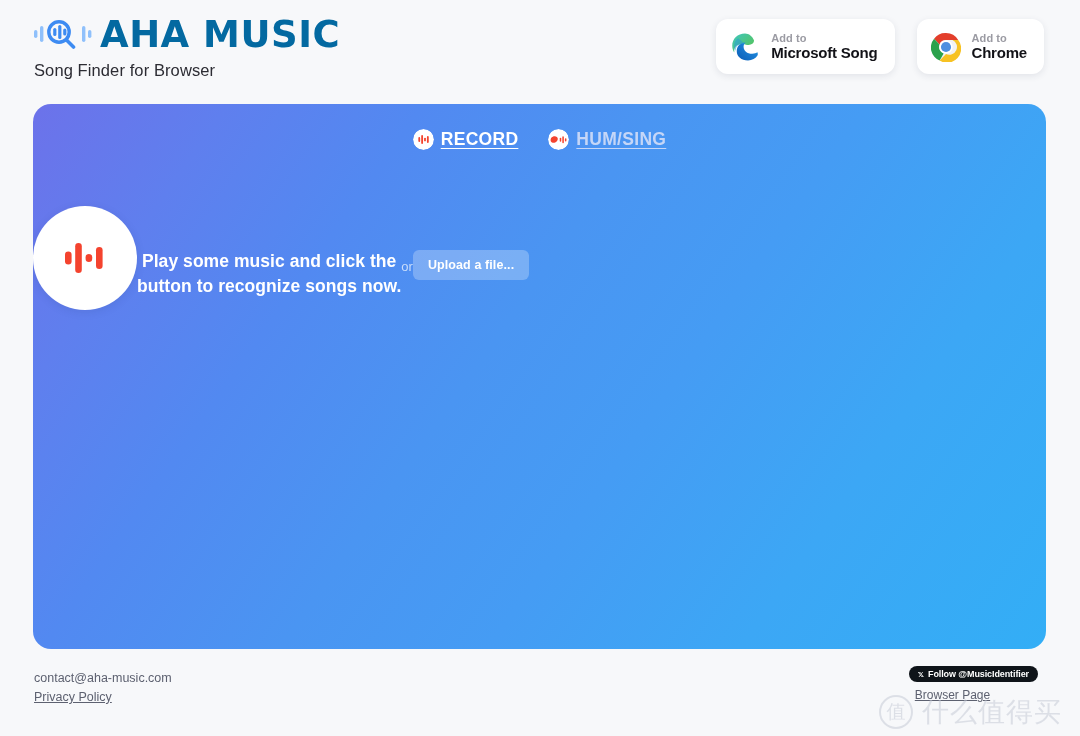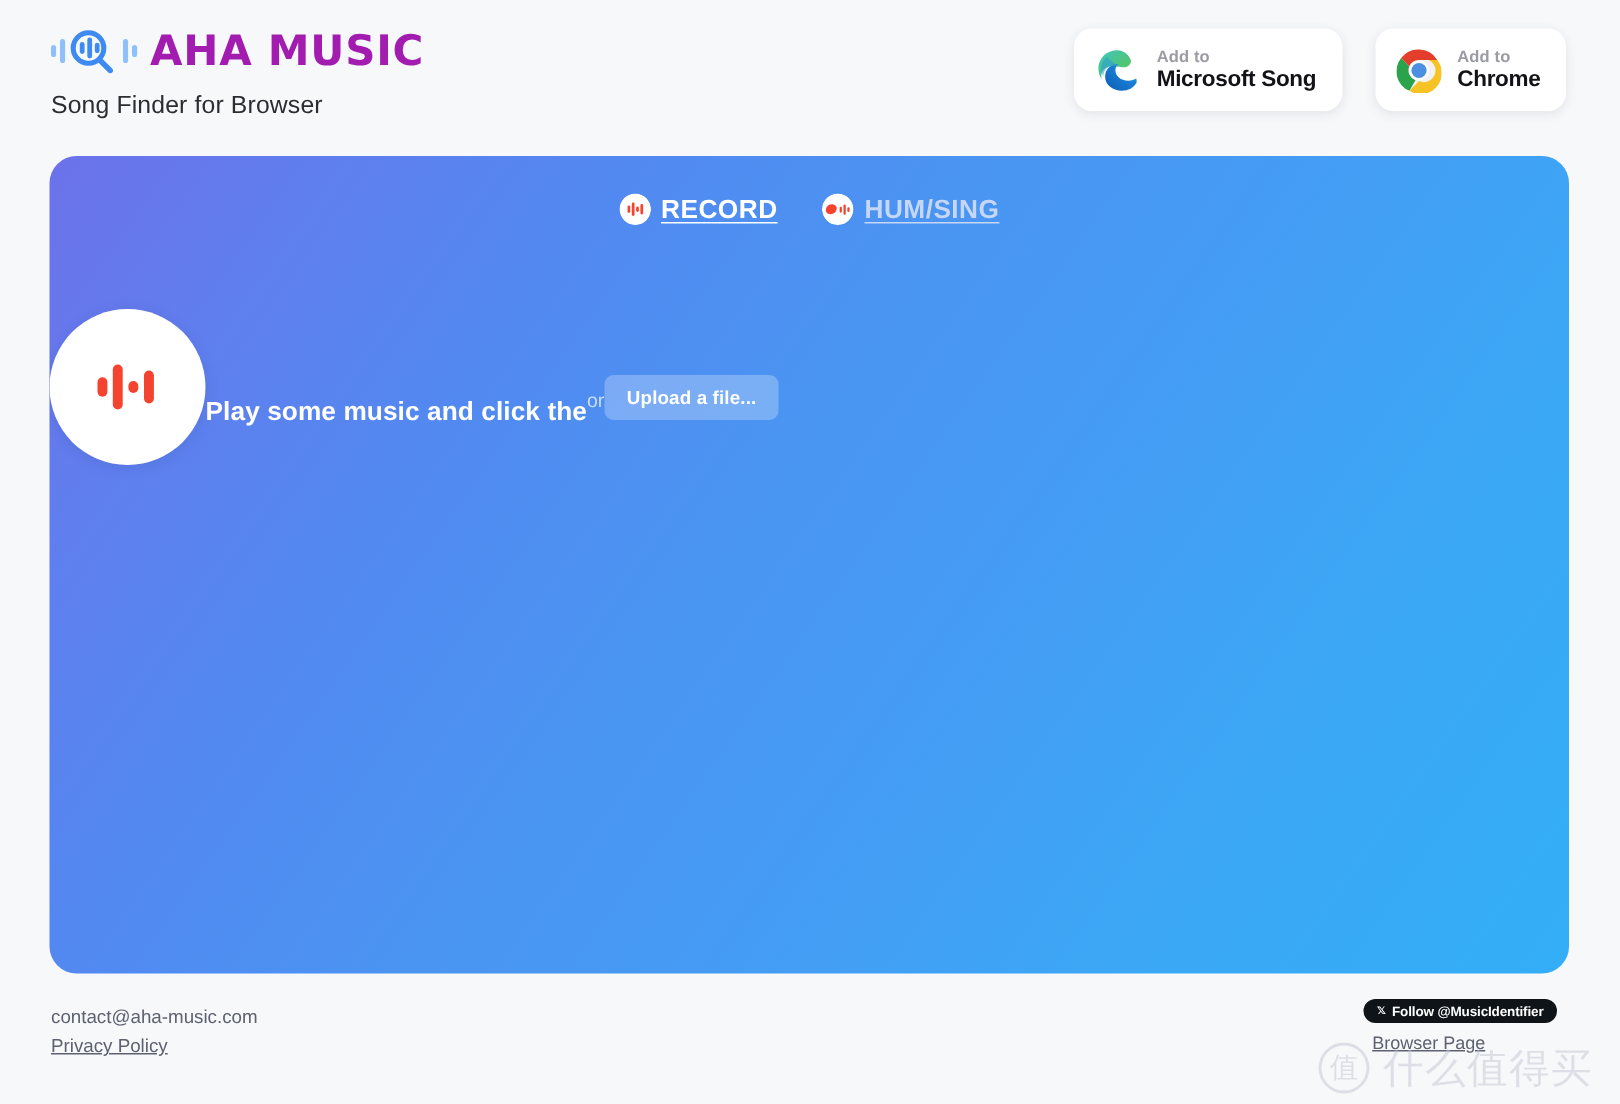--- a/index.html
+++ b/index.html
@@ -37,23 +37,23 @@
     height: 36px;
   }
 
   .logo-mark {
     width: 58px;
     height: 30px;
     display: block;
   }
 
   .brand-name {
-    font-size: 28px;
-    font-weight: bold;
-    color: #a21caf;
+    font-size: 37px;
+    font-weight: bold;
+    color: #0369a1;
     letter-spacing: 0.5px;
     line-height: 1;
     font-family: "DejaVu Sans", sans-serif;
     text-align: center;
   }
 
   .brand-tag {
     margin-top: 9px;
     font-size: 16.5px;
     color: #2c2c33;
@@ -410,20 +410,21 @@
           <rect x="6" y="19.5" width="6.6" height="13" rx="3.3" fill="#f4432e"></rect>
           <rect x="16.2" y="11" width="6.6" height="30" rx="3.3" fill="#f4432e"></rect>
           <rect x="26.6" y="22" width="6.6" height="8" rx="3.3" fill="#f4432e"></rect>
           <rect x="37" y="15" width="6.6" height="22" rx="3.3" fill="#f4432e"></rect>
         </svg>
       </span>
     </div>
 
     <div class="hint">
       <div>Play some music and click the</div>
+      <div>button to recognize songs now.</div>
     </div>
 
     <div class="or-text">or</div>
 
     <button class="upload-btn">Upload a file...</button>
 
   </div>
 </div>
 
 <div class="footer-left">

